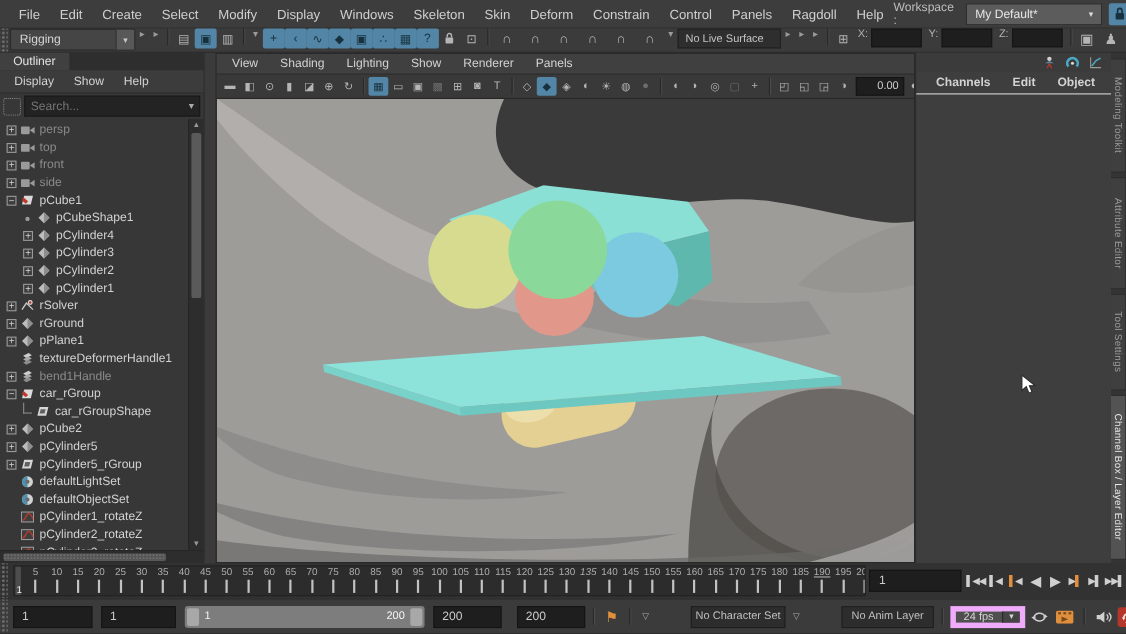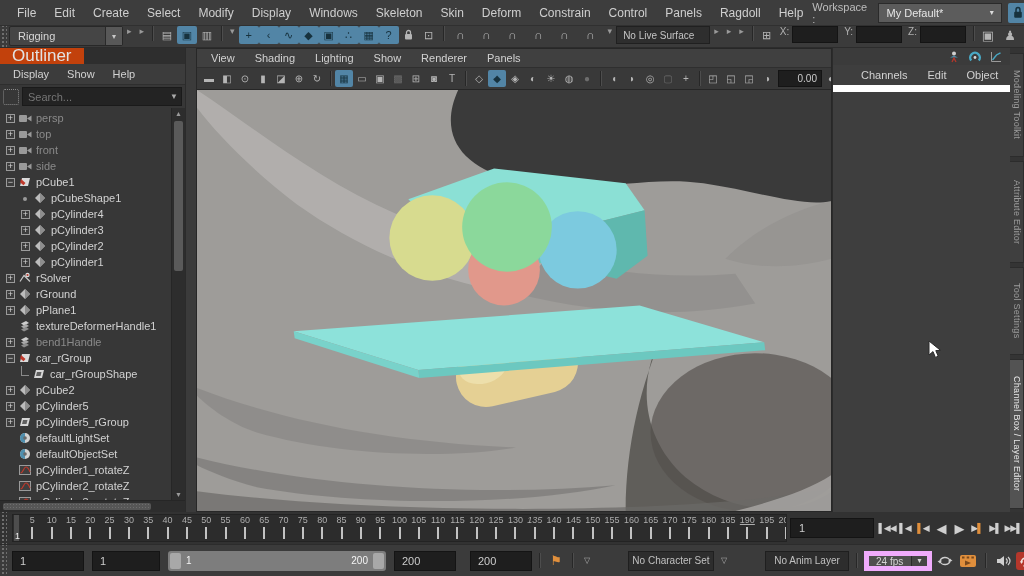--- a/index.html
+++ b/index.html
@@ -35,21 +35,21 @@
   .live-field{width:80px;height:16px;background:#2e2e2e;border:1px solid #202020;display:flex;align-items:center;
               padding:0 6px;font-size:10px;color:#c4c4c4;flex:none;}
   .axis-lbl{color:#b0b0b0;font-size:10px;margin:0 3px;flex:none;}
   .axis-field{width:44px;height:15px;background:#1e1e1e;border:1px solid #141414;margin-right:3px;flex:none;}
   .sl-right{margin-left:auto;display:flex;align-items:center;gap:2px;padding-right:2px;}
   .sl-right .icon-btn{font-size:13px;}
   
   .outliner{position:absolute;left:0;top:48px;width:186px;height:464px;background:#373737;
             border-right:1px solid #2b2b2b;display:flex;flex-direction:column;box-sizing:border-box;}
   .ol-tabstrip{height:16px;background:#2e2e2e;display:flex;flex:none;}
-  .ol-tab{padding:0 12px;background:#c2410c;color:#e2e2e2;font-size:17px;line-height:16px;}
+  .ol-tab{padding:0 12px;background:#404040;color:#e2e2e2;font-size:11px;line-height:16px;}
   .ol-menus{height:20px;background:#3c3c3c;display:flex;align-items:center;padding-left:4px;border-bottom:1px solid #2e2e2e;flex:none;}
   .ol-menu{padding:0 9px;font-size:11px;color:#d2d2d2;}
   .ol-search{height:23px;display:flex;align-items:center;gap:3px;padding:0 3px;flex:none;}
   .ol-filter{width:14px;height:14px;border:1px dotted #8a8a8a;border-radius:2px;flex:none;}
   .ol-search-box{flex:1;height:17px;background:#232323;border:1px solid #1a1a1a;display:flex;align-items:center;min-width:0;}
   .search-input{flex:1;background:transparent;border:none;outline:none;color:#bbb;font-size:11px;padding:0 5px;
                 font-family:"Liberation Sans",sans-serif;min-width:0;}
   .ol-search-arrow{width:14px;font-size:8px;color:#aaa;text-align:center;flex:none;}
   .ol-tree{flex:1;position:relative;overflow:hidden;padding-top:2px;}
   .ol-rows{position:absolute;left:0;top:2px;right:13px;}
@@ -78,21 +78,21 @@
   .vp-toolbar .icon-btn{width:18px;height:17px;font-size:10px;}
   .vp-spacer{flex:1;}
   .vp-field{width:38px;height:15px;background:#1e1e1e;border:1px solid #141414;color:#ccc;font-size:10px;
             display:flex;align-items:center;justify-content:flex-end;padding-right:4px;flex:none;margin-left:2px;}
   .vp-canvas{flex:1;position:relative;overflow:hidden;}
   svg.scene{position:absolute;left:0;top:0;width:100%;height:100%;}
   
   .rightpanel{position:absolute;left:832px;top:48px;width:178px;height:464px;background:#3e3e3e;
               border-left:1px solid #2b2b2b;box-sizing:border-box;display:flex;flex-direction:column;}
   .rp-iconrow{height:17px;display:flex;justify-content:flex-end;align-items:center;gap:9px;padding-right:8px;background:#3b3b3b;flex:none;}
-  .rp-menus{height:20px;display:flex;align-items:center;padding-left:18px;border-bottom:7px solid #ffffff;flex:none;}
+  .rp-menus{height:20px;display:flex;align-items:center;padding-left:8px;border-bottom:1px solid #ffffff;flex:none;font-weight:bold;}
   .rp-menu{padding:0 10px;font-size:11px;color:#d2d2d2;}
   .rp-body{flex:1;background:#3e3e3e;}
   
   .side-tabs{position:absolute;left:1010px;top:48px;width:14px;height:464px;background:#343434;
              display:flex;flex-direction:column;gap:4px;padding-top:5px;box-sizing:border-box;}
   .side-tab{writing-mode:vertical-rl;font-size:9px;color:#9c9c9c;background:#3f3f3f;border:1px solid #2c2c2c;border-left:none;
             flex:none;display:flex;align-items:center;justify-content:center;box-sizing:border-box;letter-spacing:0.3px;}
   .side-tab.active{background:#535353;color:#e8e8e8;}
   
   .timeline{position:absolute;left:0;top:512px;width:1024px;height:32px;background:#323232;display:flex;align-items:center;box-sizing:border-box;}

